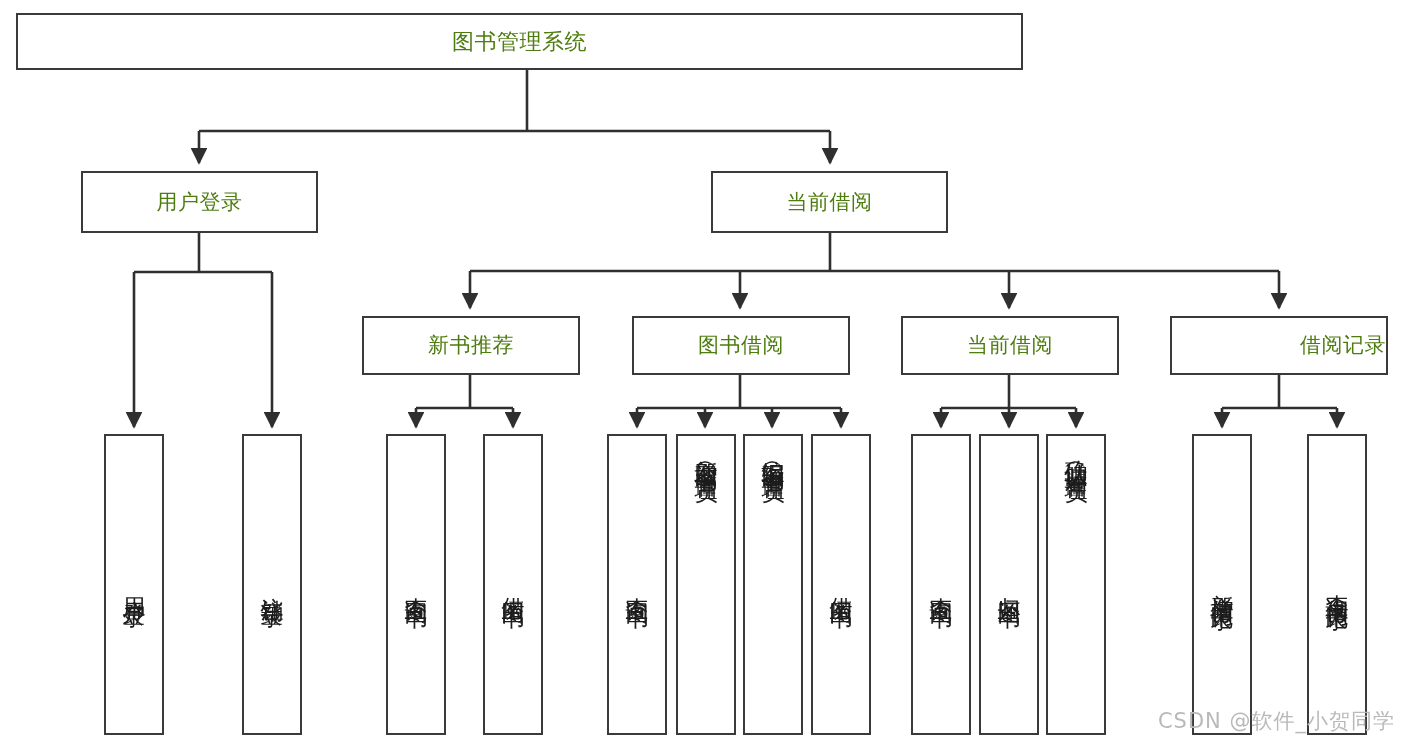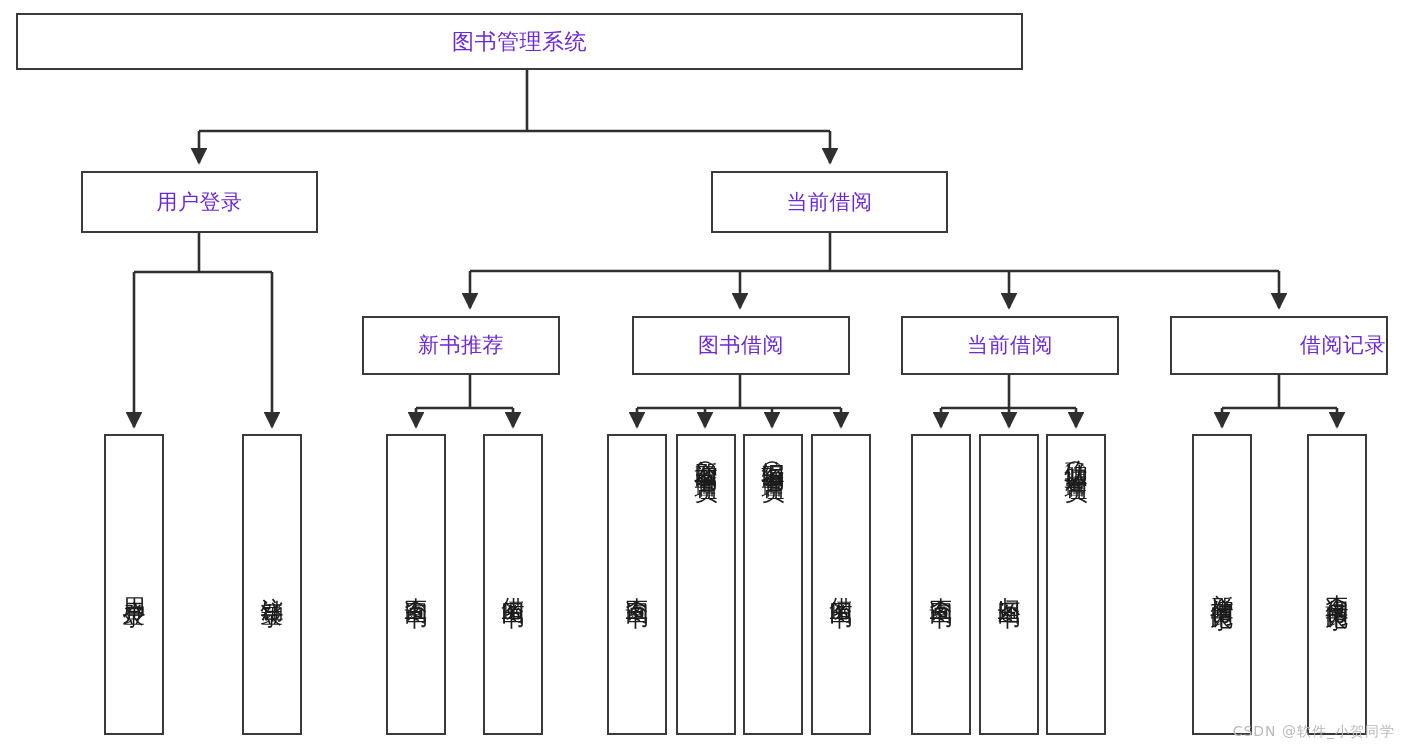--- a/index.html
+++ b/index.html
@@ -20,33 +20,33 @@
     border:2.5px solid #3a3a3a;
     display:flex;
     align-items:center;
     justify-content:center;
     z-index:2;
   }
   .node .lbl{
     font-size:21px;
     line-height:1.15;
     letter-spacing:0.5px;
-    color:#6d28d9;
+    color:#4d7c0f;
     white-space:nowrap;
   }
   
   #n-root{left:16px;top:13px;width:1007px;height:57px;}
   #n-root .lbl{font-size:22px;}
 
   
   #n-login{left:81px;top:171px;width:237px;height:62px;}
   #n-bookmgr{left:711px;top:171px;width:237px;height:62px;}
 
   
-  #n-newbook{left:362px;top:316px;width:198px;height:59px;}
+  #n-newbook{left:362px;top:316px;width:218px;height:59px;}
   #n-borrow{left:632px;top:316px;width:218px;height:59px;}
   #n-current{left:901px;top:316px;width:218px;height:59px;}
   #n-record{left:1170px;top:316px;width:218px;height:59px;justify-content:flex-end;}
 
   
   .leaf{
     position:absolute;
     box-sizing:border-box;
     background:#ffffff;
     border:2.5px solid #3a3a3a;
@@ -63,22 +63,22 @@
     line-height:1.18;
     letter-spacing:3px;
     color:#1c1c1c;
     white-space:nowrap;
   }
   .leaf.center .vlbl{margin-top:auto;margin-bottom:auto;}
   .leaf.topalign .vlbl{margin-top:6px;}
 
   .watermark{
     position:absolute;
-    right:10px;bottom:6px;
-    font-size:14px;
+    right:10px;bottom:12px;
+    font-size:21px;
     color:#b9b9b9;
     letter-spacing:1px;
     z-index:5;
     white-space:nowrap;
   }
 </style>
 </head>
 <body>
 
 <div id="canvas">

